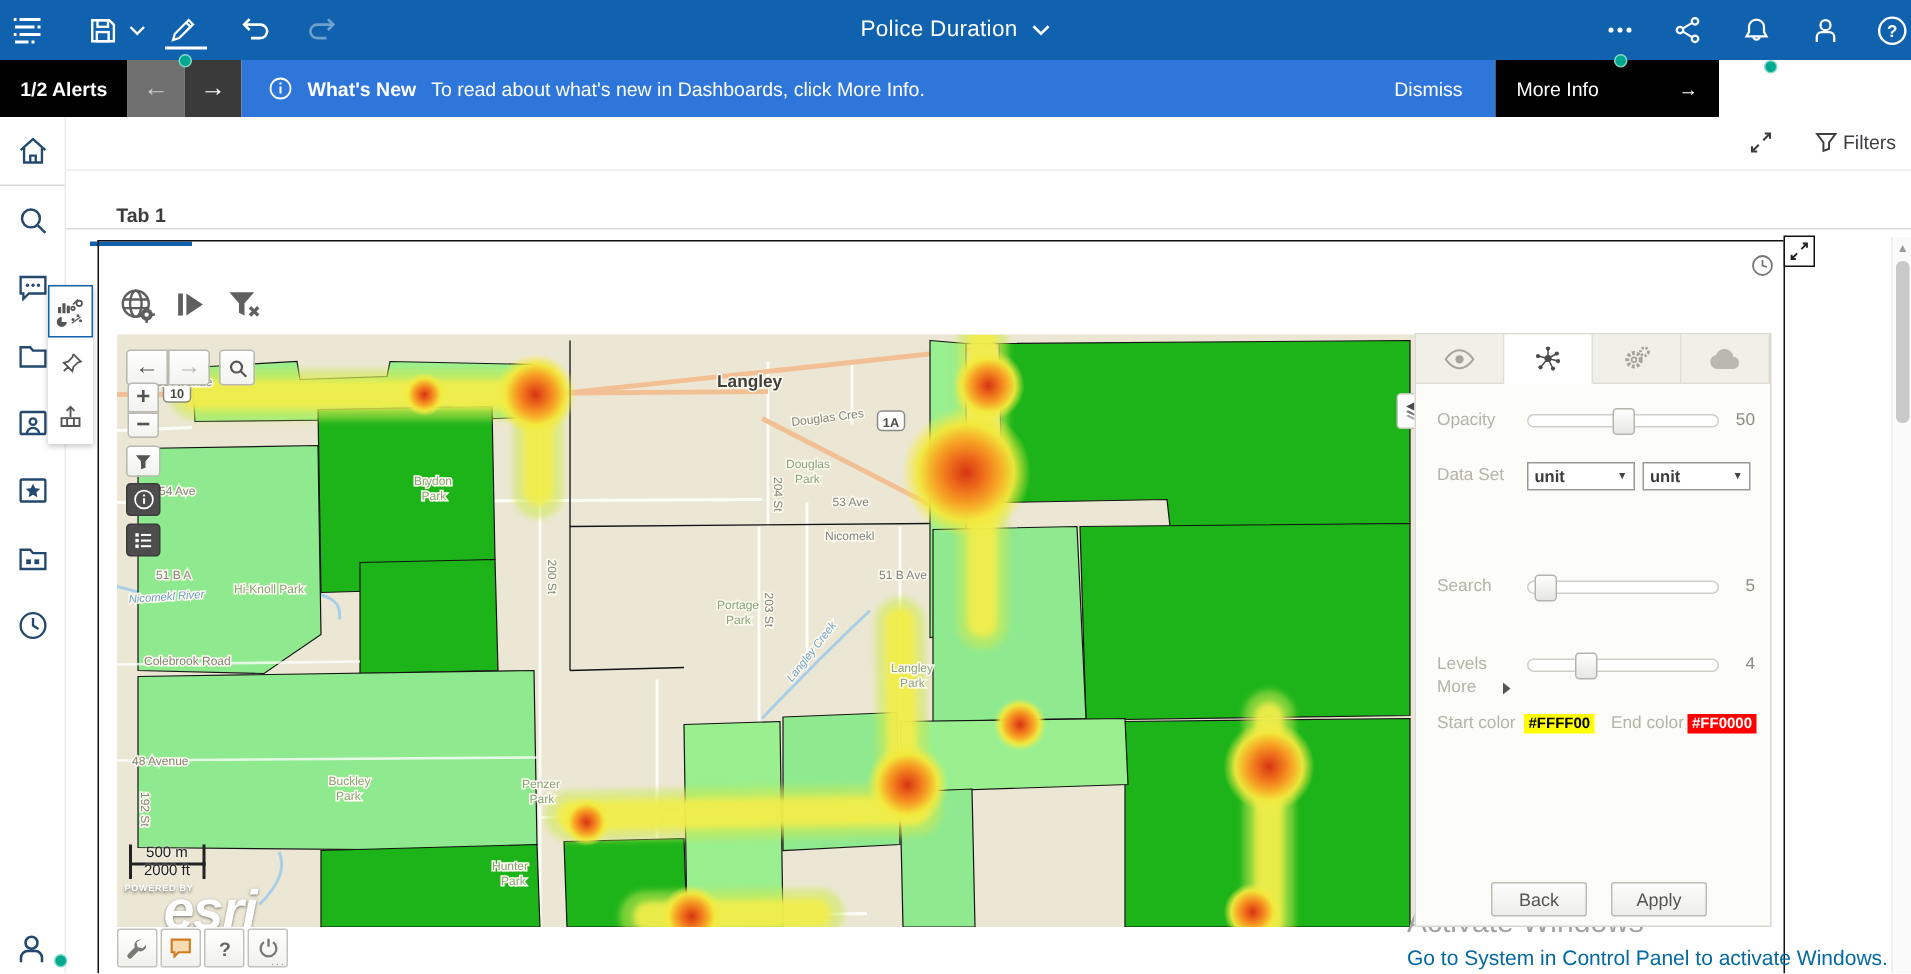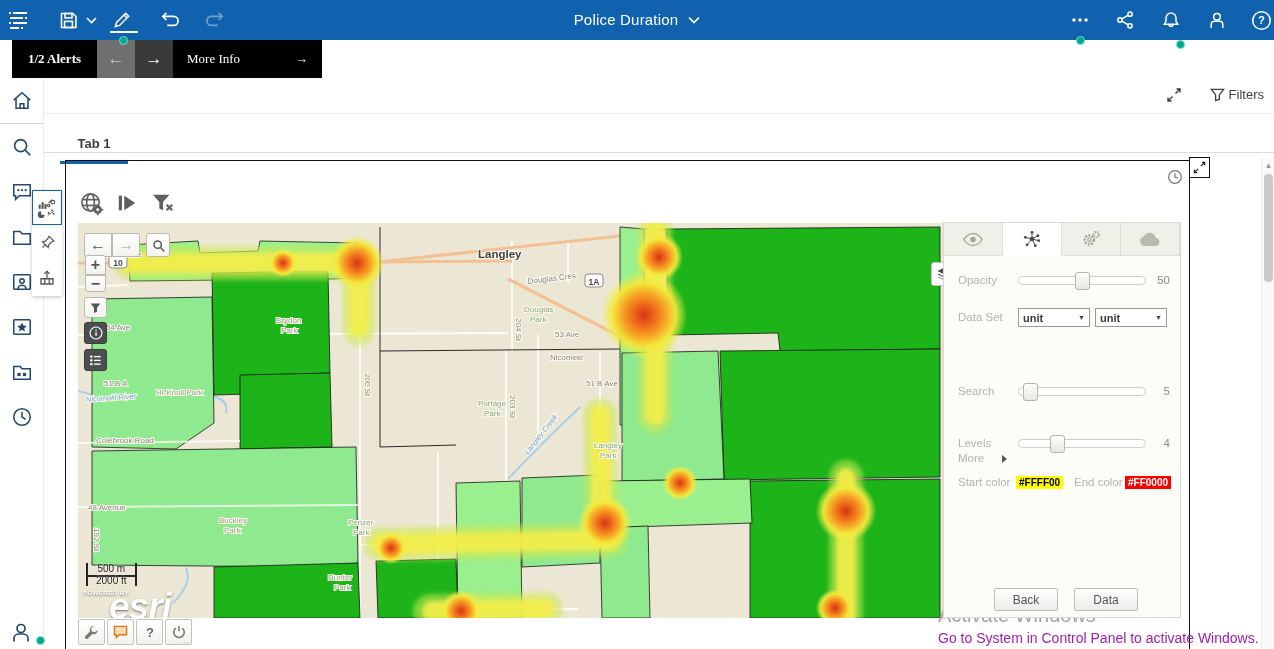--- a/index.html
+++ b/index.html
@@ -11,21 +11,21 @@
   .topbar { position:absolute; left:0; top:0; width:1274px; height:40px; background:#1062ae; display:flex; align-items:center; }
   .tb-ic { position:absolute; top:8px; width:24px; height:24px; display:flex; align-items:center; justify-content:center; cursor:pointer; }
   .tb-ic svg { display:block; }
   .title-wrap { position:absolute; left:0; top:0; width:100%; height:39px; display:flex; align-items:center; justify-content:center; gap:10px; pointer-events:none; }
   .title-wrap > * { pointer-events:auto; }
   .app-title { color:#fff; font-size:15px; letter-spacing:.2px; }
   .pencil-underline { position:absolute; left:110px; top:31px; width:28px; height:2px; background:#fff; }
   .teal-dot { position:absolute; width:9px; height:9px; border-radius:50%; background:#00a88f; border:1px solid #7fd9c9; z-index:60; }
 
   
-  .alertbar { position:absolute; left:12px; top:40px; width:1146px; height:38px; display:flex;font-family:Liberation Serif, serif; }
+  .alertbar { position:absolute; left:0; top:40px; width:1146px; height:38px; display:flex; }
   .alert-count { width:85px; background:#000; color:#fff; font-size:13px; font-weight:bold; display:flex; align-items:center; justify-content:center; }
   .alert-nav { width:38px; display:flex; align-items:center; justify-content:center; font-size:17px; cursor:pointer; }
   .alert-nav.prev { background:#6f6f6f; color:#c9c9c9; }
   .alert-nav.next { background:#3a3a3a; color:#fff; }
   .alert-body { flex:1; background:#2e76d9; color:#fff; display:flex; align-items:center; padding-left:18px; font-size:13px; gap:10px; }
   .alert-title { font-weight:bold; }
   .alert-dismiss { margin-left:auto; margin-right:22px; cursor:pointer; font-size:13px; }
   .alert-more { width:149px; background:#000; color:#fff; font-size:13px; display:flex; align-items:center; padding:0 14px; justify-content:space-between; cursor:pointer; }
 
   
@@ -82,21 +82,21 @@
   .more-arrow { display:inline-block; width:0; height:0; border-left:5px solid #555; border-top:4px solid transparent; border-bottom:4px solid transparent; margin-left:6px; }
   .chip { display:inline-block; font-size:10px; font-weight:bold; padding:1px 3px; }
   .pbtn { position:absolute; top:0; width:64px; height:23px; background:linear-gradient(#fdfdfd,#ededea); border:1px solid #bdbdb6; border-radius:2px; font-size:12px; color:#555; display:flex; align-items:center; justify-content:center; cursor:pointer; }
 
   
   .scrollbar { position:absolute; right:0; top:158px; width:13px; height:491px; background:#fafafa; border-left:1px solid #ebebeb; z-index:50; }
   .sb-up { width:13px; height:14px; display:flex; align-items:center; justify-content:center; font-size:8px; color:#9a9a9a; cursor:pointer; }
   .sb-thumb { position:absolute; left:2px; top:16px; width:9px; height:108px; background:#c9c9c9; border-radius:4px; cursor:grab; }
   .watermark { position:absolute; left:938px; top:604px; z-index:8; pointer-events:none; }
   .watermark .l1 { font-size:20px; color:#a3a3a3; }
-  .watermark .l2 { font-size:14px; color:#a21caf; margin-top:3px; }
+  .watermark .l2 { font-size:14px; color:#0369a1; margin-top:3px; }
   .profile-corner { position:absolute; left:10px; top:620px; display:flex; align-items:flex-end; gap:2px; z-index:20; cursor:pointer; }
 </style>
 </head>
 <body>
 
 <div class="app">
 
   <header class="topbar">
     <div class="tb-ic" style="left:8px">
       <svg width="22" height="20" viewBox="0 0 22 20">
@@ -188,20 +188,30 @@
         </svg>
     </div>
   </header>
   <div class="teal-dot" style="left:119px;top:36px"></div>
   <div class="teal-dot" style="left:1076px;top:36px"></div>
 
   <div class="alertbar">
     <div class="alert-count">1/2 Alerts</div>
     <div class="alert-nav prev">←</div>
     <div class="alert-nav next">→</div>
+    <div class="alert-body">
+      <svg width="16" height="16" viewBox="0 0 24 24">
+          <circle cx="12" cy="12" r="10" fill="none" stroke="#fff" stroke-width="1.8"></circle>
+          <rect x="11" y="10" width="2" height="7" fill="#fff"></rect>
+          <rect x="11" y="6" width="2" height="2" fill="#fff"></rect>
+        </svg>
+      <span class="alert-title">What's New</span>
+      <span>To read about what's new in Dashboards, click More Info.</span>
+      <span class="alert-dismiss">Dismiss</span>
+    </div>
     <div class="alert-more">
       <span>More Info</span>
       <span>→</span>
     </div>
   </div>
   <div class="teal-dot" style="left:1176px;top:40px"></div>
 
   <nav class="sidebar">
     <div class="sb-item">
       <svg width="22" height="22" viewBox="0 0 24 24" fill="none" stroke="#234a6e" stroke-width="1.7">
@@ -662,21 +672,21 @@
 
     <div class="prow" style="top:250px">
       <span class="plabel">Start color</span>
       <span class="chip" style="position: absolute; left: 72px; top: 3px; color: rgb(0, 0, 0); background: rgb(255, 255, 0);">#FFFF00</span>
       <span class="plabel" style="left:130px">End color</span>
       <span class="chip" style="position: absolute; left: 181px; top: 3px; color: rgb(255, 255, 255); background: rgb(255, 0, 0);">#FF0000</span>
     </div>
 
     <div class="prow" style="top:365px">
       <div class="pbtn" style="left:50px">Back</div>
-      <div class="pbtn" style="left:130px">Data</div>
+      <div class="pbtn" style="left:130px">Apply</div>
     </div>
   </div>
 
   <div class="wbottom">
     <div class="wbtn">
       <svg width="15" height="15" viewBox="0 0 16 16">
           <path d="M10.5 1.5 a4 4 0 0 0-4.2 5.5 L1.5 11.8 a1.8 1.8 0 0 0 2.6 2.6 L8.9 9.6 a4 4 0 0 0 5.4-4.4 L11.8 7.7 L8.3 6.9 L7.5 3.4 Z" fill="#7a7a74"></path>
         </svg>
     </div>
     <div class="wbtn">

